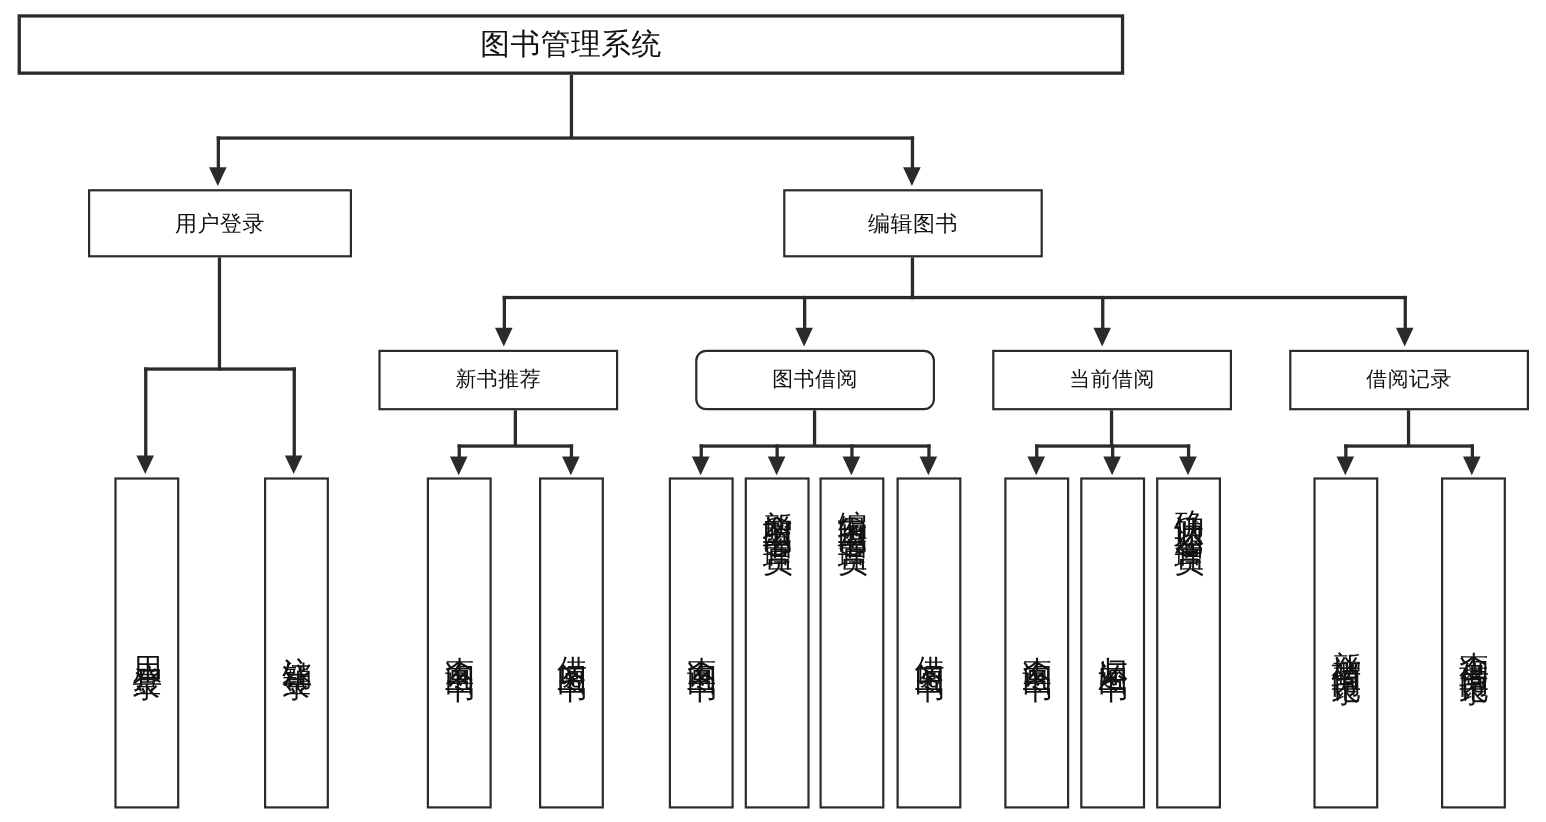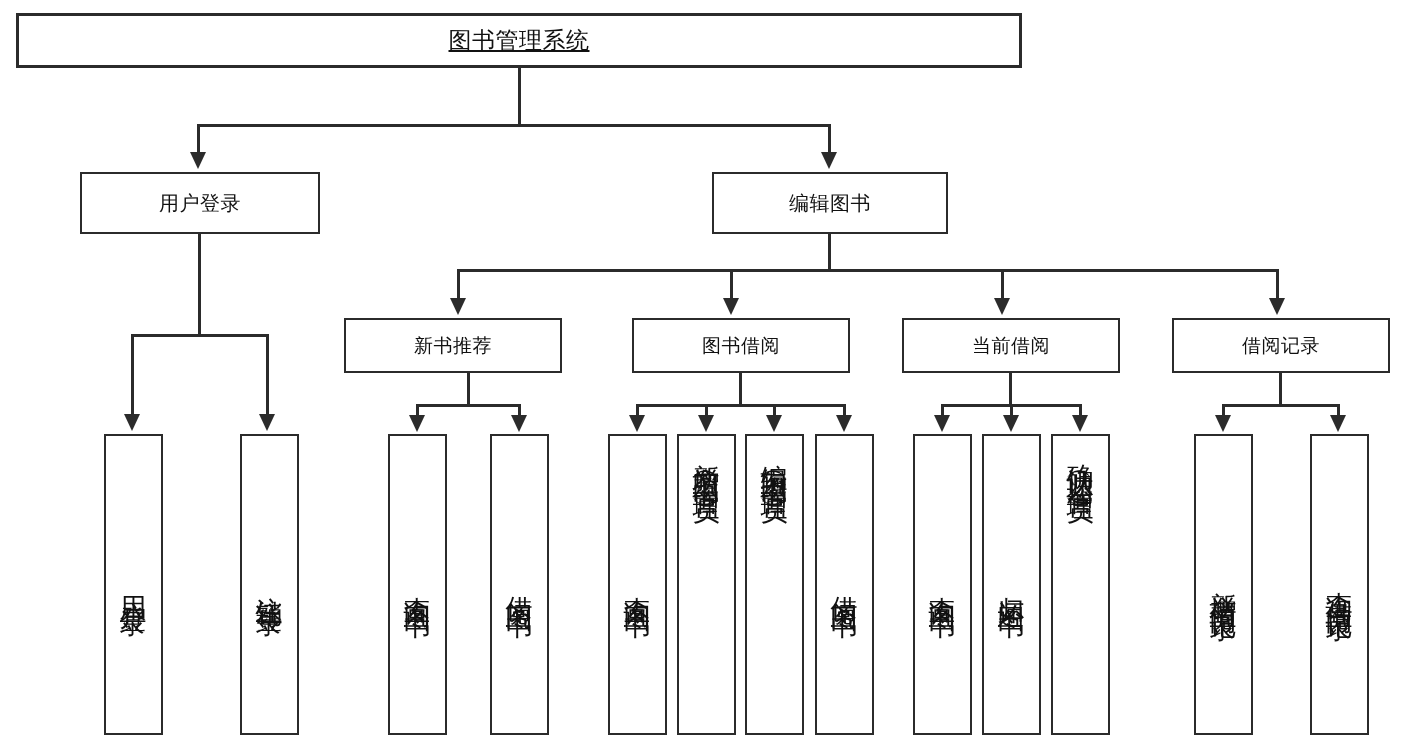--- a/index.html
+++ b/index.html
@@ -28,21 +28,21 @@
     text-align:center;
   }
   .node.root{
     border-width:3px;
   }
   .node .label{
     display:block;
     line-height:1.15;
     white-space:nowrap;
   }
-  .node.root .label{ font-size:23px; letter-spacing:.5px;text-decoration:underline; }
+  .node.root .label{ font-size:27px; letter-spacing:.5px; }
   .node.l1 .label{ font-size:20px; letter-spacing:.5px; }
   .node.l2 .label{ font-size:19px; letter-spacing:.5px; }
 
   
   .node.leaf{
     align-items:flex-start;
     justify-content:center;
     padding-top:6px;
   }
   .node.leaf .label{
@@ -129,21 +129,21 @@
 
   <div class="vline" style="left:1001px;top:269px;width:3px;height:32px;"></div>
   <div class="arrow" style="left:994px;top:298px;"></div>
 
   <div class="vline" style="left:1276px;top:269px;width:3px;height:32px;"></div>
   <div class="arrow" style="left:1269px;top:298px;"></div>
 
   <div class="node l2" style="left:344px;top:318px;width:218px;height:55px;">
     <span class="label">新书推荐</span>
   </div>
-  <div class="node l2" style="left:632px;top:318px;width:218px;height:55px;">
+  <div class="node l2" style="left:632px;top:318px;width:218px;height:55px;border-radius:10px;">
     <span class="label">图书借阅</span>
   </div>
   <div class="node l2" style="left:902px;top:318px;width:218px;height:55px;">
     <span class="label">当前借阅</span>
   </div>
   <div class="node l2" style="left:1172px;top:318px;width:218px;height:55px;">
     <span class="label">借阅记录</span>
   </div>
 
   <div class="vline" style="left:467px;top:373px;width:3px;height:33px;"></div>

